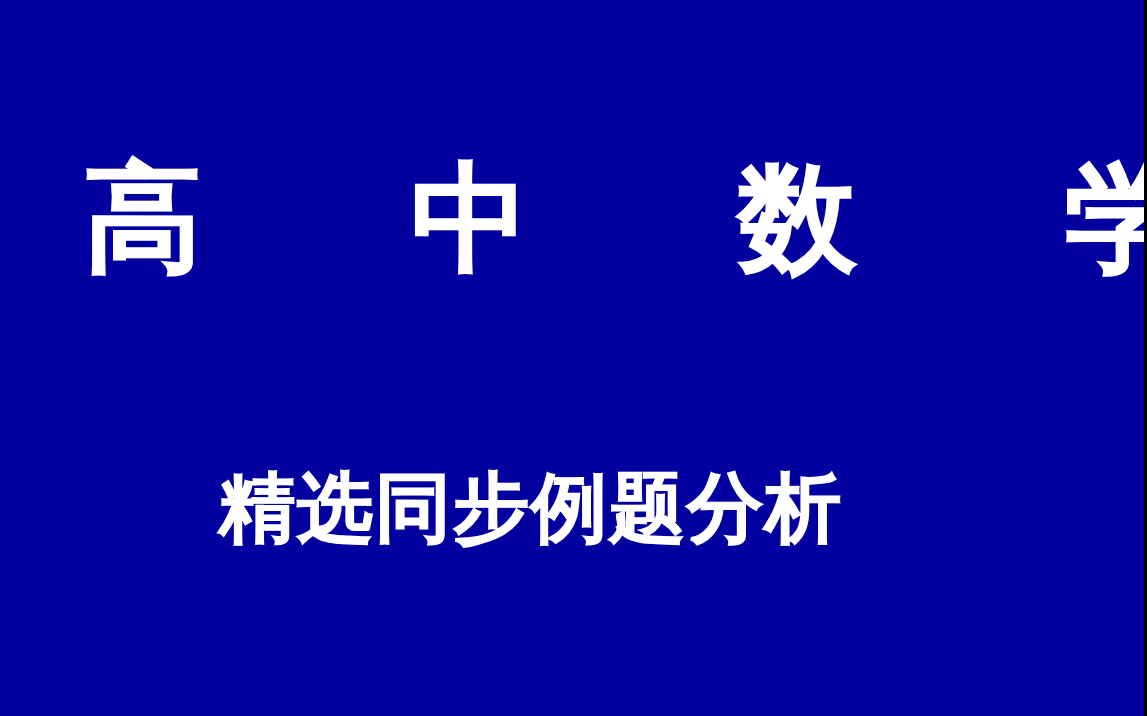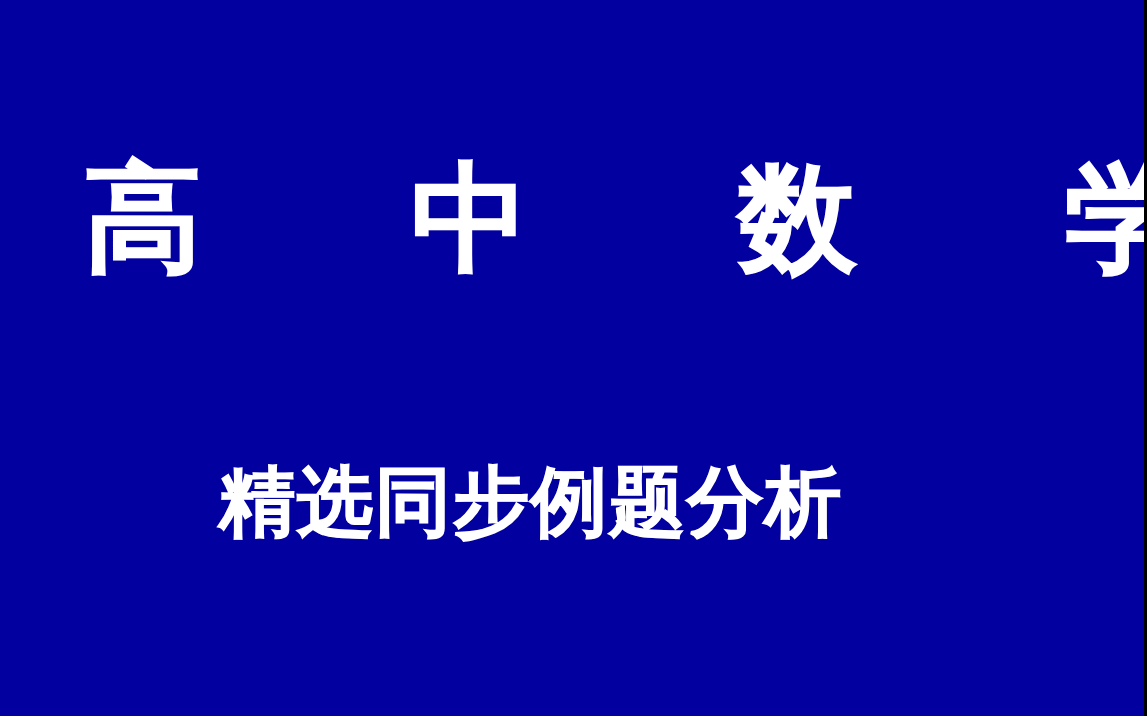--- a/index.html
+++ b/index.html
@@ -67,21 +67,21 @@
   }
 
   
   .subtitle-line {
     position: absolute;
     left: 0;
     top: 462px;
     width: 1060px;
     text-align: center;
     color: #ffffff;
-    font-family: Liberation Mono, monospace;
+    font-family: Liberation Sans, sans-serif;
     font-weight: 700;
     font-size: 76px;
     line-height: 92px;
     letter-spacing: 2px;
     text-indent: 2px;
     white-space: nowrap;
     -webkit-text-stroke: 1.2px #ffffff;
   }
 </style>
 </head>

